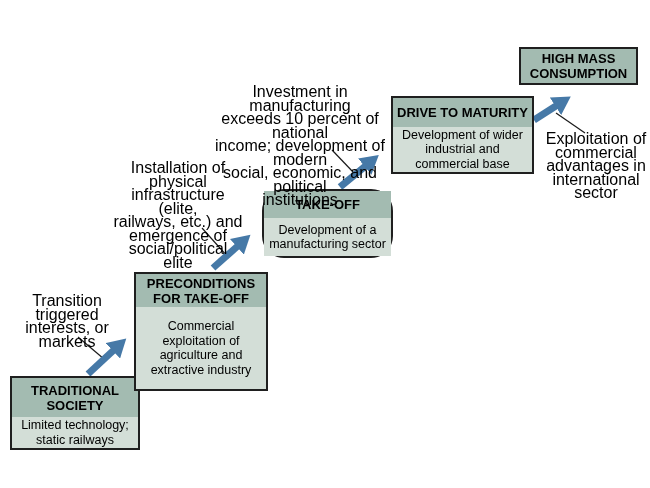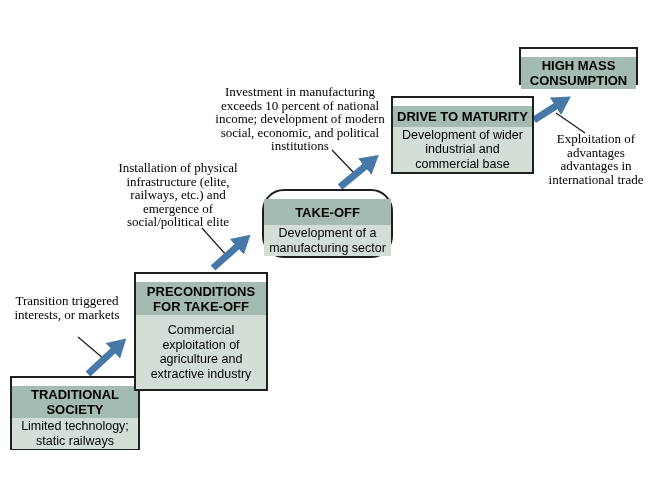--- a/index.html
+++ b/index.html
@@ -31,39 +31,37 @@
   .stage-header {
     background: var(--box-header);
     font-weight: bold;
     font-size: 13px;
     line-height: 15px;
     text-align: center;
     display: flex;
     align-items: center;
     justify-content: center;
     padding: 1px 4px;
-    margin-top: 8px;
   }
   .stage-body {
     background: var(--box-body);
     font-size: 12.5px;
     line-height: 14.5px;
     text-align: center;
     display: flex;
     align-items: center;
     justify-content: center;
     padding: 1px 1px;
     flex: 1;
   }
   .annotation {
     position: absolute;
-    font-size: 13px;
+    font-size: 16px;
     line-height: 13.5px;
     text-align: center;
-    font-family: Liberation Serif, serif;
   }
   .overlay-svg {
     position: absolute;
     left: 0; top: 0;
     width: 650px; height: 488px;
     pointer-events: none;
   }
   .arrow-shaft { stroke: var(--arrow); stroke-width: 7; }
   .pointer { stroke: var(--pointer-line); stroke-width: 1.2; }
 
@@ -148,18 +146,18 @@
   <div class="annotation" id="ann-3">
     <div>Investment in manufacturing</div>
     <div>exceeds 10 percent of national</div>
     <div>income; development of modern</div>
     <div>social, economic, and political</div>
     <div>institutions</div>
   </div>
 
   <div class="annotation" id="ann-4">
     <div>Exploitation of</div>
-    <div>advantages</div>
+    <div>commercial</div>
     <div>advantages in</div>
-    <div>international trade</div>
+    <div>international sector</div>
   </div>
 
 </div>
 
 </body></html>

